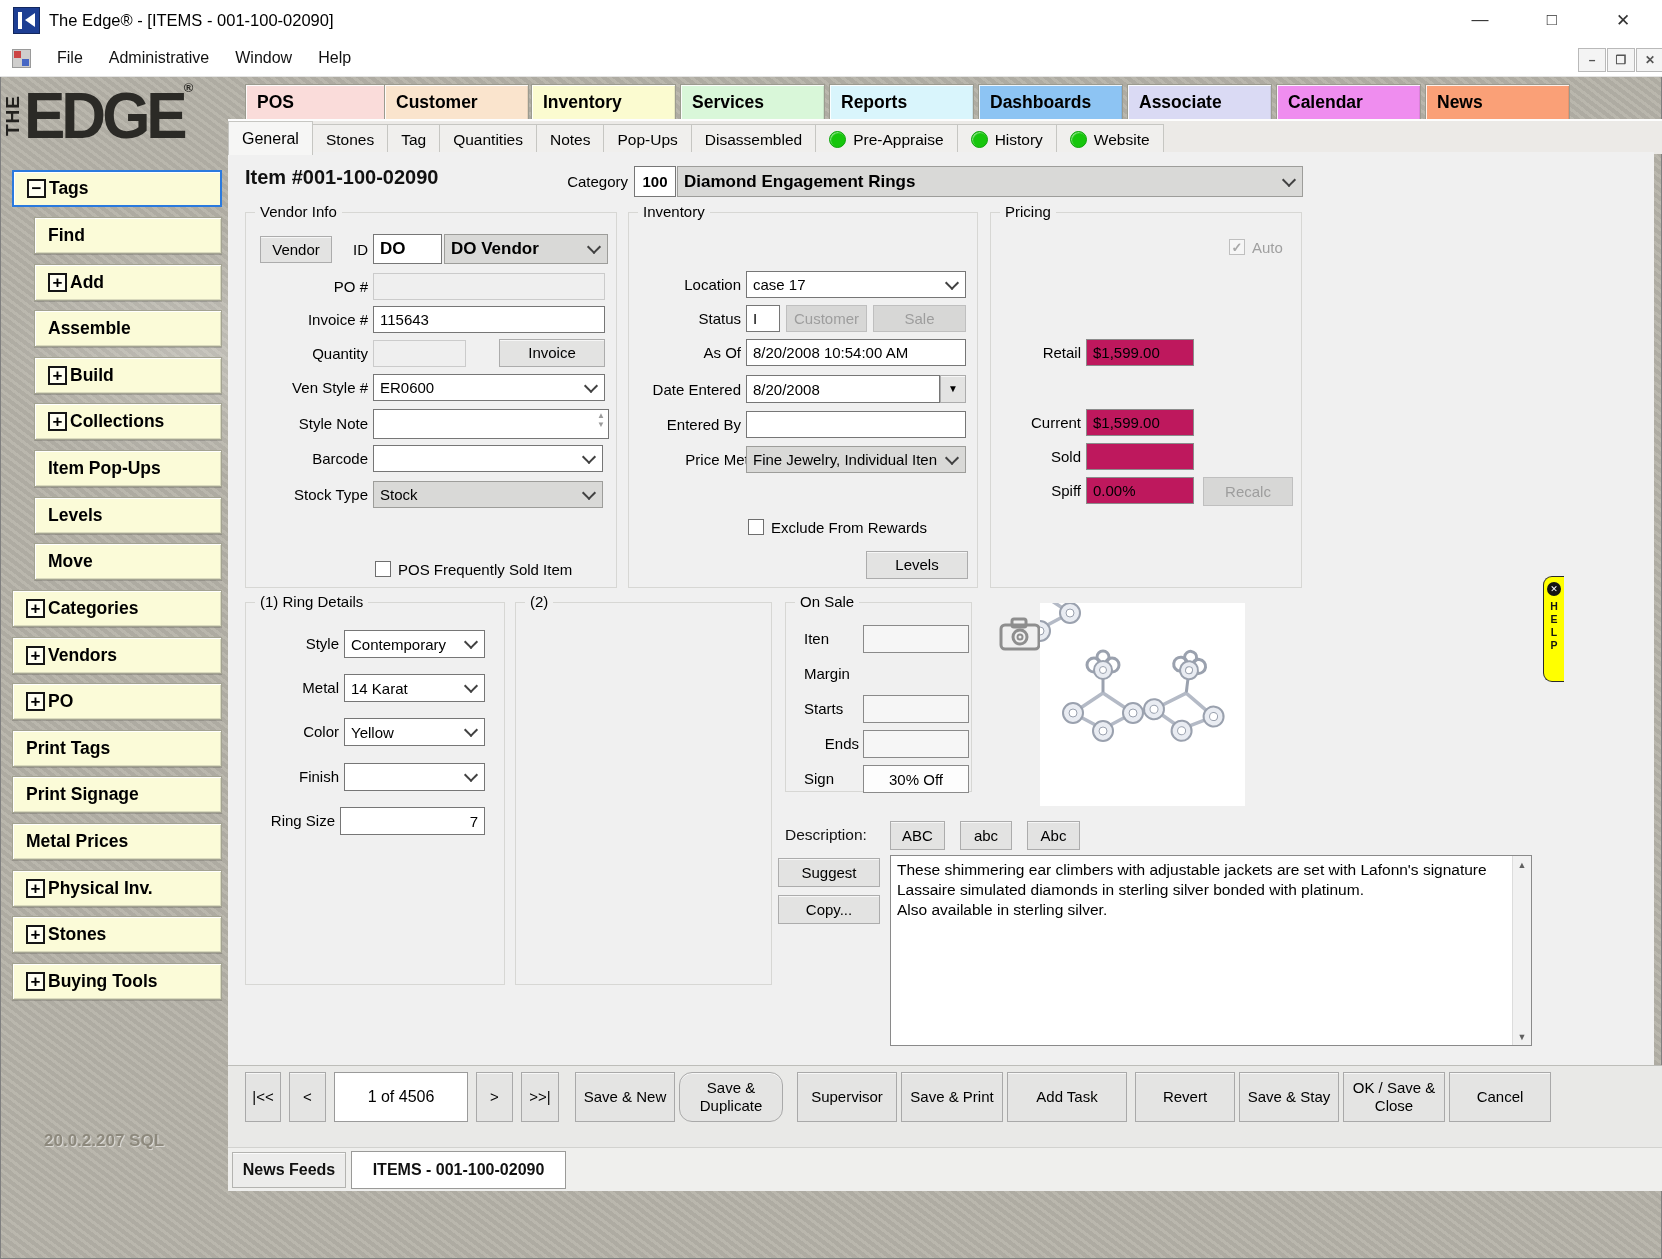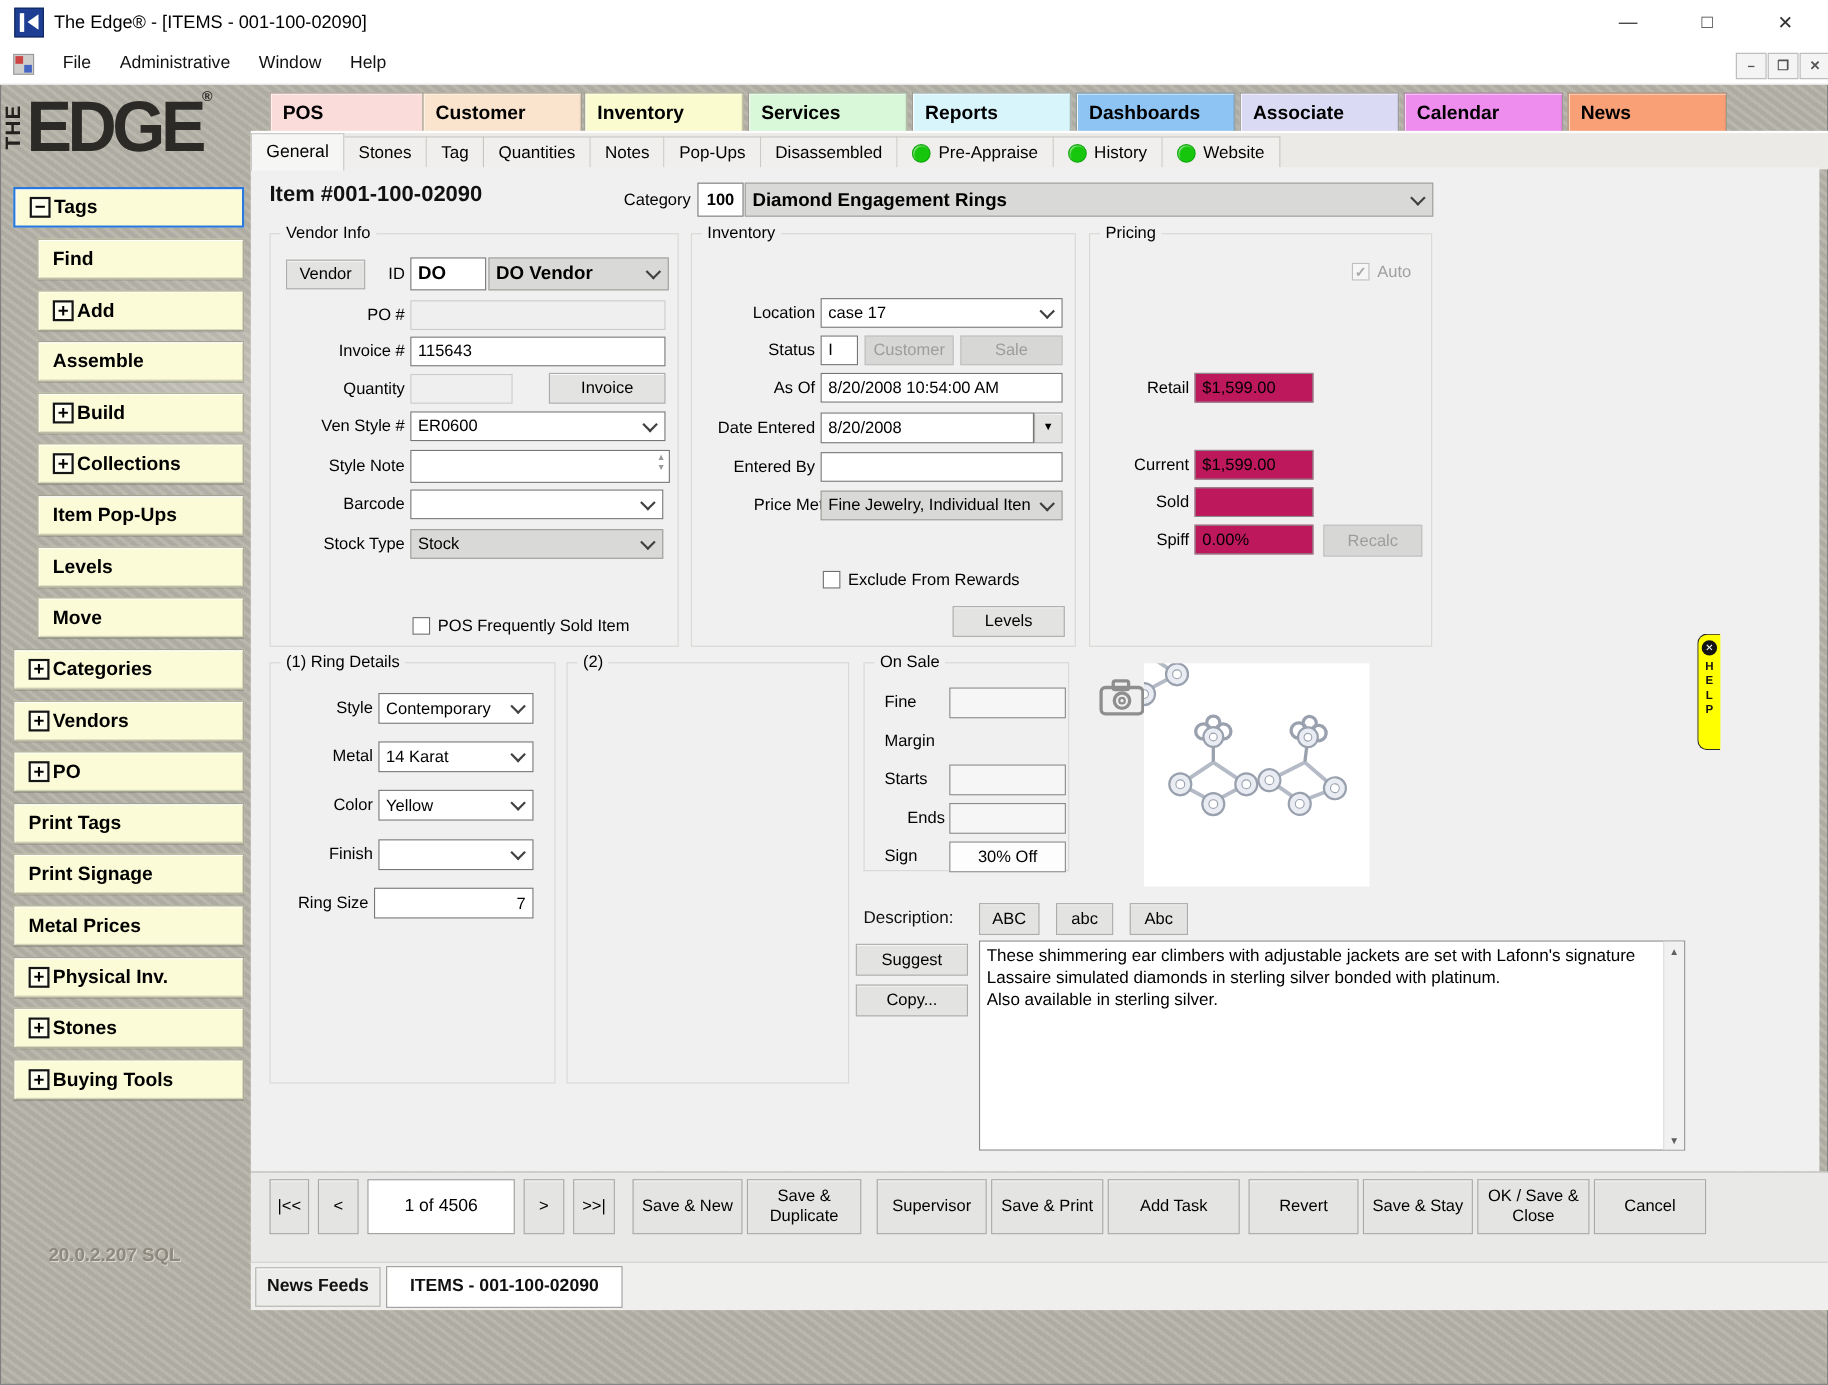--- a/index.html
+++ b/index.html
@@ -447,21 +447,21 @@
         </div>
     </div>
 
     <div class="gbox" style="left:287px;top:450px;width:257px;height:383px;">
       <span class="glabel">(2)</span>
     </div>
 
     <div class="gbox" style="left:557px;top:450px;width:187px;height:190px;">
       <span class="glabel">On Sale</span>
 
-      <span class="flabel" style="left:18px;top:22px;width:55px;text-align:left;">Fine</span>
+      <span class="flabel" style="left:18px;top:22px;width:55px;text-align:left;">Iten</span>
       <div class="tb" style="left:77px;top:22px;width:106px;height:28px;border-color:#8a8a8a;background:#f6f6f6;">
           <span></span>
         </div>
 
       <span class="flabel" style="left:18px;top:57px;width:60px;text-align:left;">Margin</span>
 
       <span class="flabel" style="left:18px;top:92px;width:55px;text-align:left;">Starts</span>
       <div class="tb" style="left:77px;top:92px;width:106px;height:28px;border-color:#8a8a8a;background:#f6f6f6;">
           <span></span>
         </div>
@@ -549,21 +549,21 @@
   <div class="bbtn" style="left:476px;width:37px;">
       <span>&gt;</span>
     </div>
   <div class="bbtn" style="left:521px;width:38px;">
       <span>&gt;&gt;|</span>
     </div>
 
   <div class="bbtn" style="left:575px;width:100px;">
       <span>Save &amp; New</span>
     </div>
-  <div class="bbtn" style="left:679px;width:104px;">
+  <div class="bbtn" style="left:679px;width:104px;border-radius:13px;">
       <span>Save &amp; Duplicate</span>
     </div>
   <div class="bbtn" style="left:797px;width:100px;">
       <span>Supervisor</span>
     </div>
   <div class="bbtn" style="left:901px;width:102px;">
       <span>Save &amp; Print</span>
     </div>
   <div class="bbtn" style="left:1007px;width:120px;">
       <span>Add Task</span>

